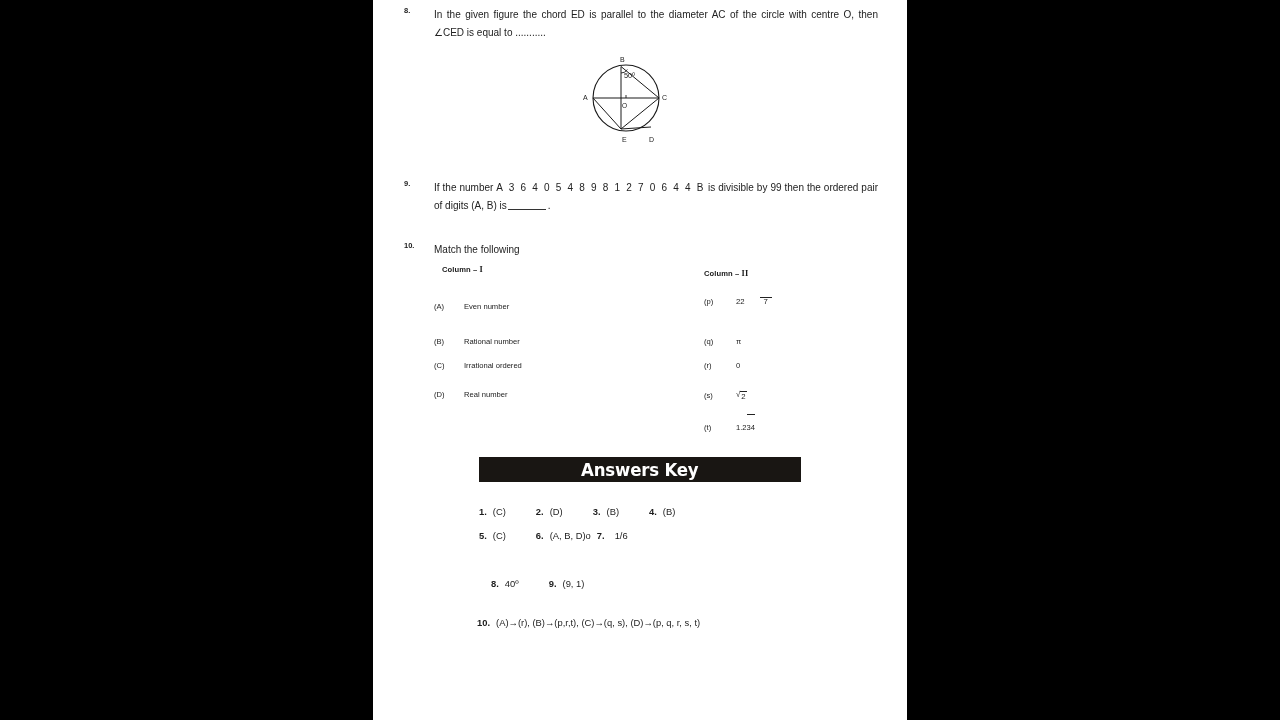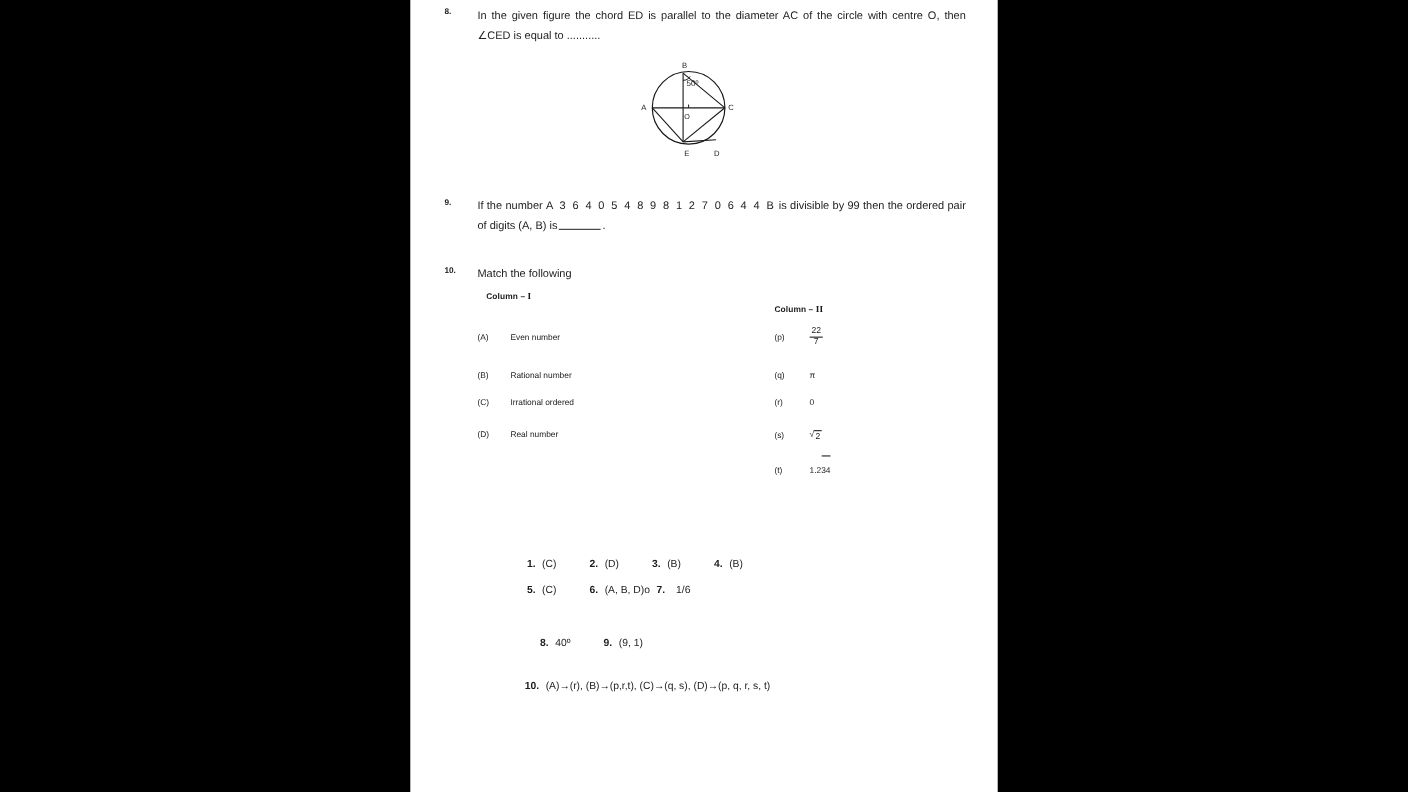--- a/index.html
+++ b/index.html
@@ -81,21 +81,21 @@
     font-weight: bold;
     font-size: 7.6px;
     letter-spacing: .1px;
   }
   .col-head .rn {
     font-family: "Liberation Serif", serif;
     font-weight: bold;
     font-size: 8.4px;
   }
   #col1-head { left: 0px; top: 0px; margin-left: 8px; }
-  #col2-head { left: 270px; top: 12px; }
+  #col2-head { left: 270px; top: 4px; }
 
   .match-rows {
     position: absolute;
     top: 32px;
     left: 0;
     width: 420px;
   }
   .m-row {
     position: absolute;
     display: flex;
@@ -110,25 +110,26 @@
     display: flex;
     align-items: center;
     font-size: 7.6px;
     left: 270px;
   }
   .r-tag { width: 32px; flex: none; }
   .r-val { white-space: nowrap; }
 
   .frac {
     display: inline-flex;
-    flex-direction: column;
+    flex-direction: row;
     align-items: center;
     line-height: 1.12;
     font-size: 7.8px;
     vertical-align: middle;
+    gap: 15px;
   }
   .frac .den {
     border-top: 1px solid #222;
     padding-top: 0px;
     min-width: 12px;
     text-align: center;
   }
   .frac .numr { padding-bottom: 0px; }
 
   .sqrt {
@@ -296,20 +297,23 @@
       </div>
 
       <div class="r-row" style="top:126px;">
         <span class="r-tag">(t)</span>
         <span class="r-val"><span>1.2</span><span class="overline">34</span></span>
       </div>
 
     </div>
   </div>
 
+  <div id="answers-banner">
+    <span class="title">Answers Key</span>
+  </div>
 
   <div class="ans-row" id="ans-row-1"><span class="n">1.</span><span class="sp-c"></span><span>(C)</span><span class="sp-a"></span><span class="n">2.</span><span class="sp-c"></span><span>(D)</span><span class="sp-a"></span><span class="n">3.</span><span class="sp-c"></span><span>(B)</span><span class="sp-a"></span><span class="n">4.</span><span class="sp-c"></span><span>(B)</span></div>
 
   <div class="ans-row" id="ans-row-2"><span class="n">5.</span><span class="sp-c"></span><span>(C)</span><span class="sp-a"></span><span class="n">6.</span><span class="sp-c"></span><span>(A, B, D)o</span><span class="sp-c"></span><span class="n">7.</span><span class="sp-b"></span><span>1/6</span></div>
 
   <div class="ans-row" id="ans-row-3"><span class="n">8.</span><span class="sp-c"></span><span>40º</span><span class="sp-a"></span><span class="n">9.</span><span class="sp-c"></span><span>(9, 1)</span></div>
 
   <div class="ans-row" id="ans-row-4"><span class="n">10.</span><span class="sp-c"></span><span>(A)→(r), (B)→(p,r,t), (C)→(q, s), (D)→(p, q, r, s, t)</span></div>
 
 </div>

